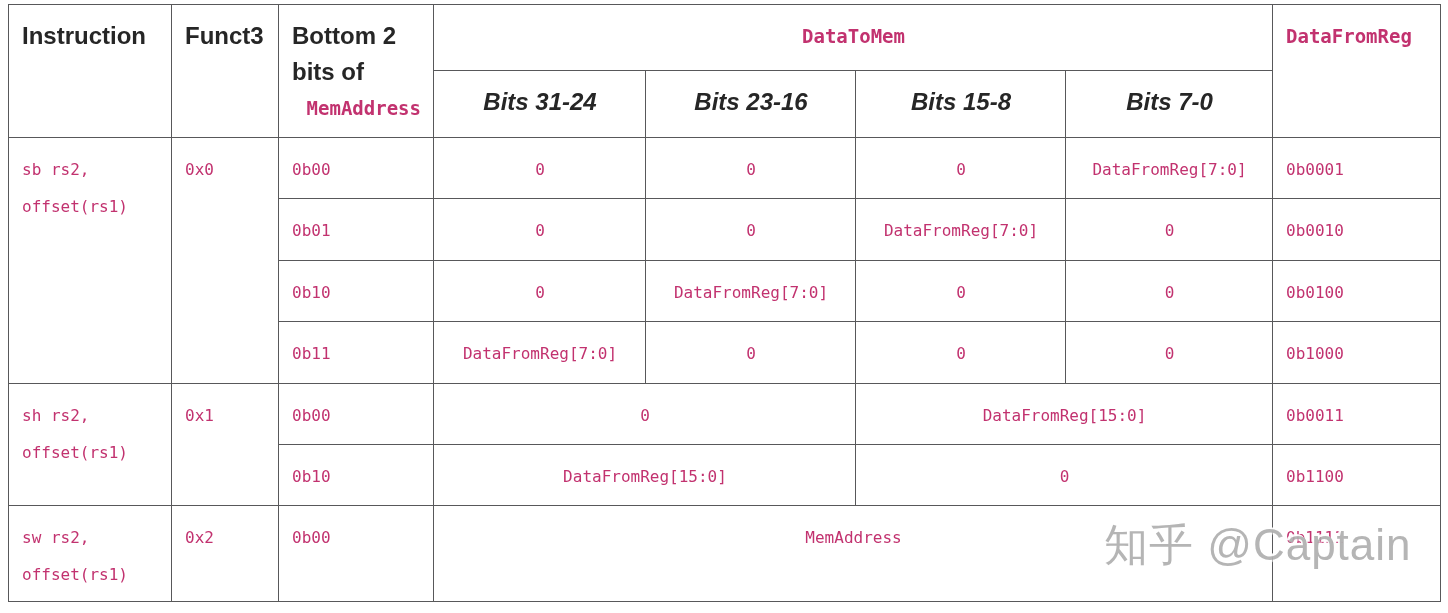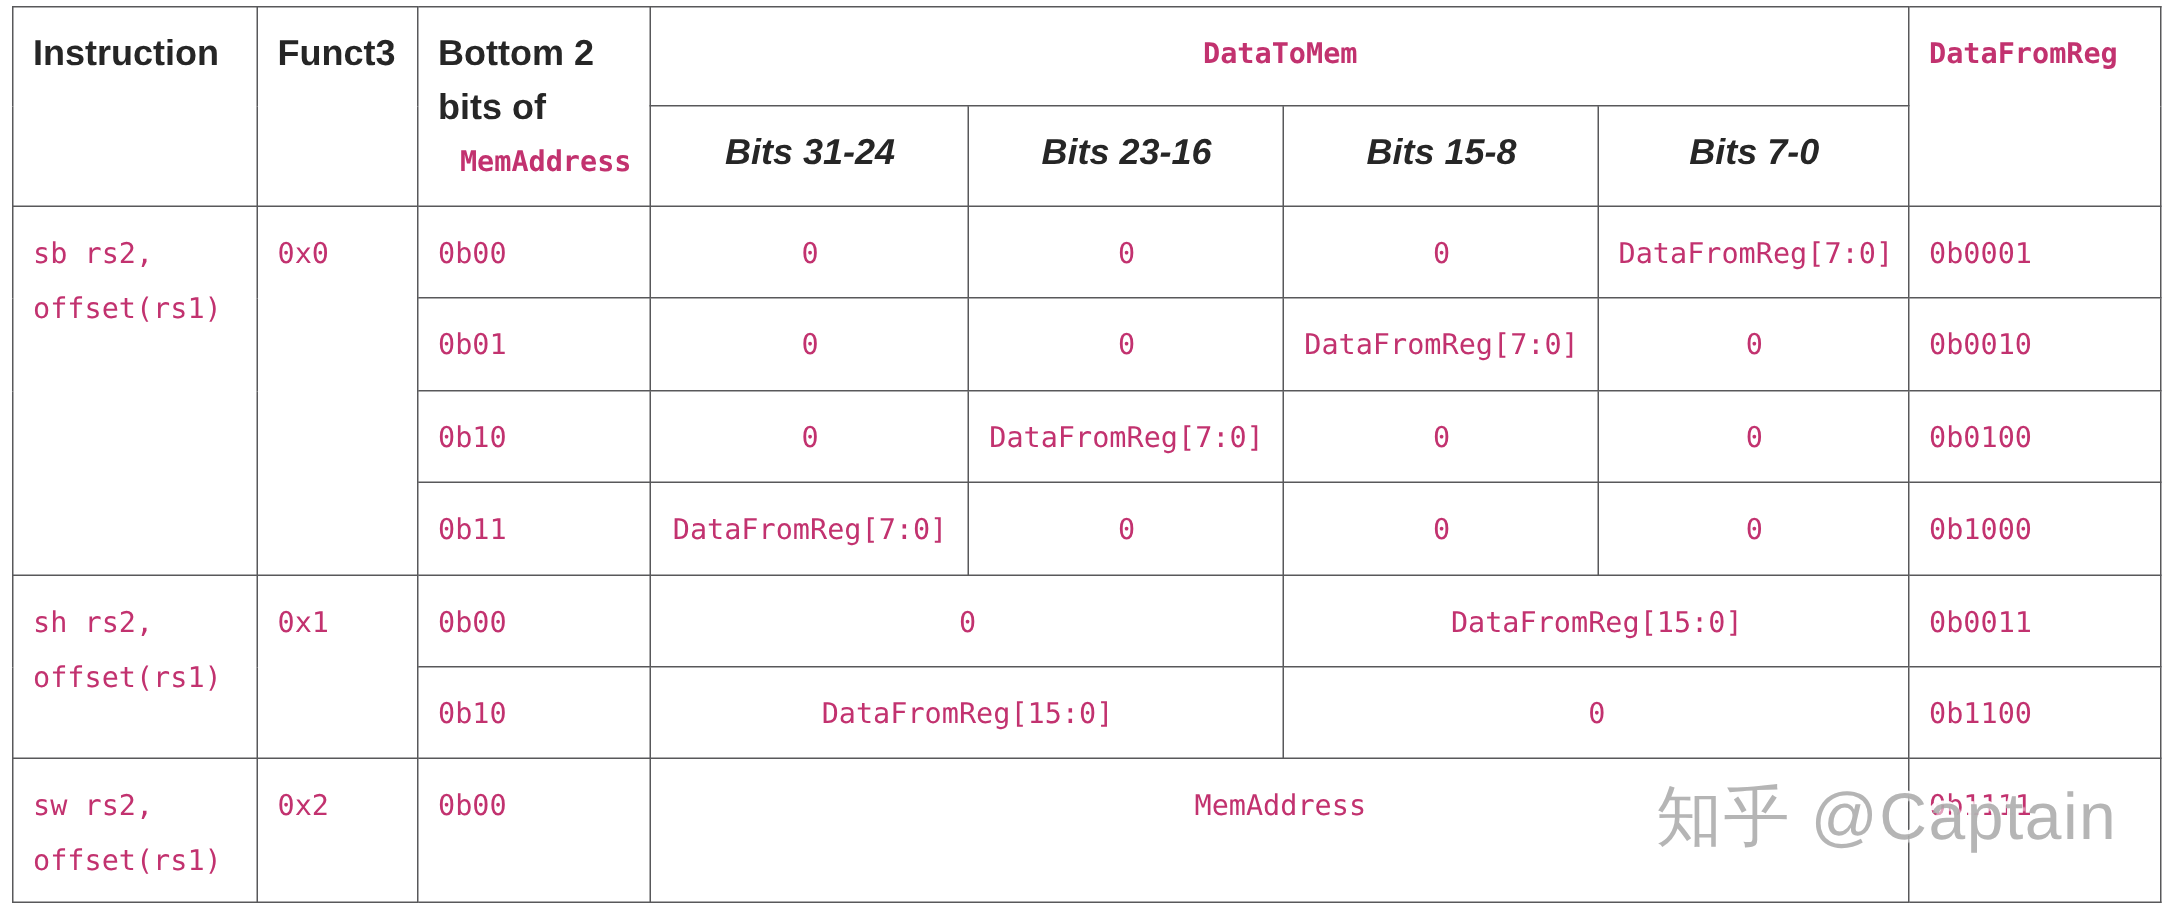--- a/index.html
+++ b/index.html
@@ -29,21 +29,21 @@
   tr.r61{height:61px;}
   tr.r62{height:62px;}
   tr.r96{height:96px;}
   .sans-h{
     font-family:"Liberation Sans",sans-serif;
     font-weight:bold;font-size:24px;line-height:36px;
     color:#262626;text-align:left;
   }
   .mono{font-family:"DejaVu Sans Mono","Liberation Mono",monospace;color:#c2326f;}
   .mono-hb{font-weight:bold;font-size:19px;line-height:36px;}
-  .cell{font-size:19px;line-height:37px;font-weight:normal;}
+  .cell{font-size:16px;line-height:37px;font-weight:normal;}
   .ctr{text-align:center;padding-left:4px;padding-right:4px;}
   .lft{text-align:left;}
   .pre{white-space:pre-line;}
   .th-datatomem{text-align:center;}
   .th-bits{text-align:center;}
   .bottom2 .code-line{display:block;text-align:right;}
   
   .watermark{
     position:absolute;
     left:1104px;top:519px;

